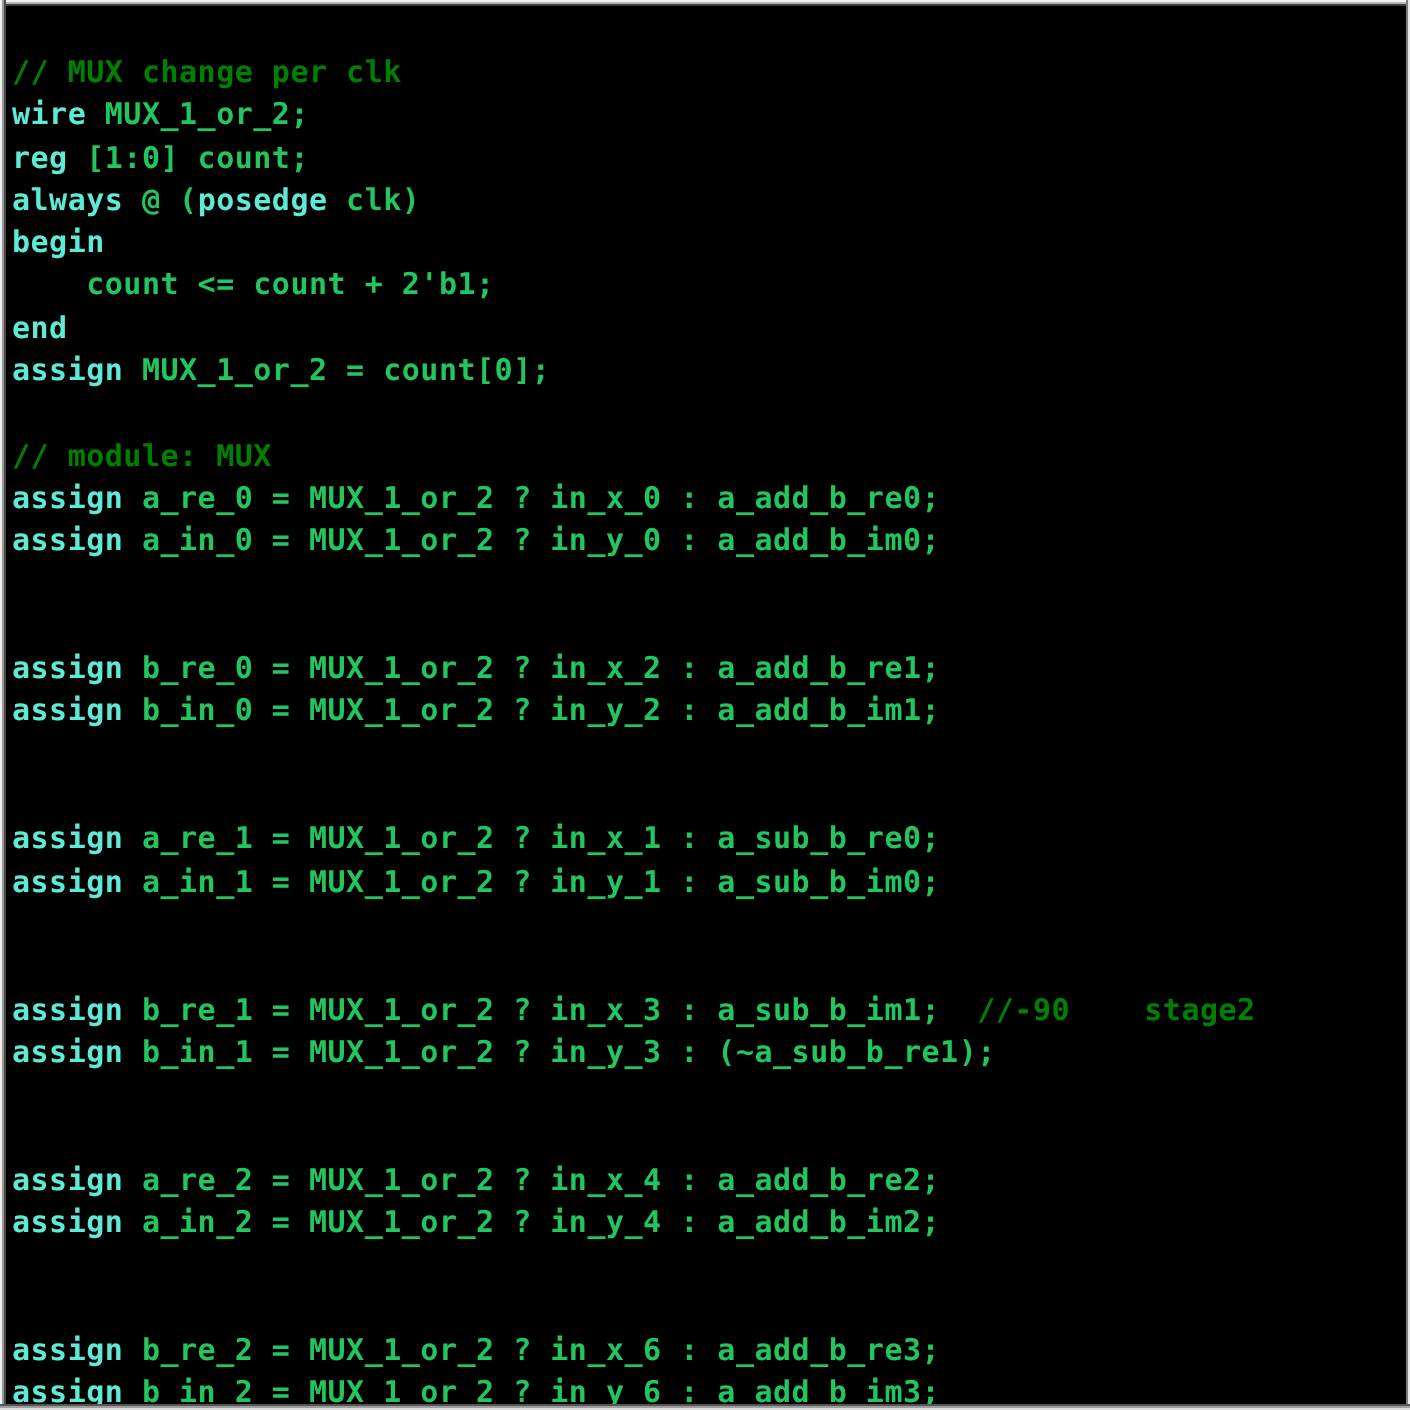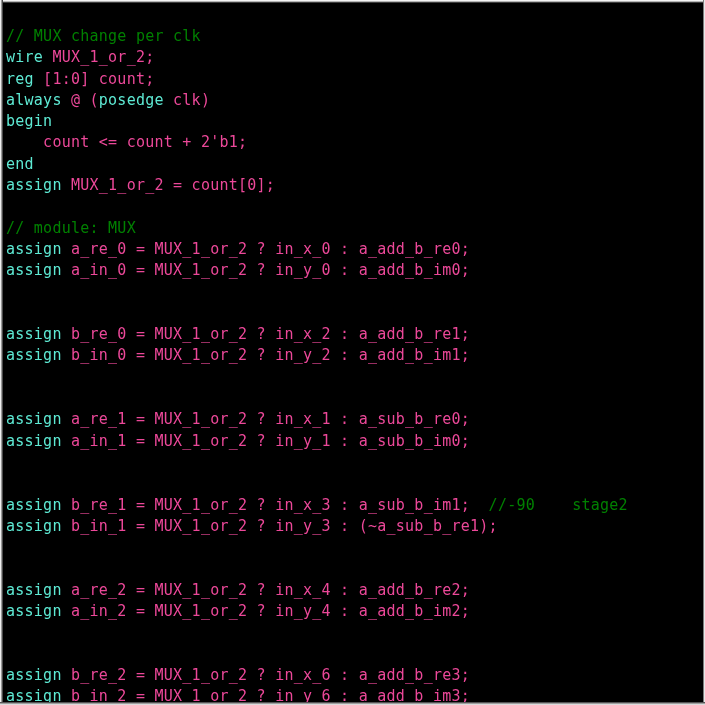--- a/index.html
+++ b/index.html
@@ -55,24 +55,25 @@
     font-family: "DejaVu Sans Mono", "Liberation Mono", monospace;
     font-size: 15px;
     line-height: 21.3px;
     letter-spacing: 0.25px;
     white-space: pre;
     z-index: 2;
   }
   .ln {
     height: 21.3px;
     white-space: pre;
+    font-weight: bold;
   }
   .kw      { color: #5eead4; }
   .cmt     { color: #008000; }
-  .plain   { color: #ec4899; }
+  .plain   { color: #22c55e; }
 </style>
 </head>
 <body>
 
 <div id="screen">
   <div id="frame-top"></div>
   <div id="frame-left"></div>
   <div id="frame-right"></div>
   <div id="frame-bottom"></div>
 

